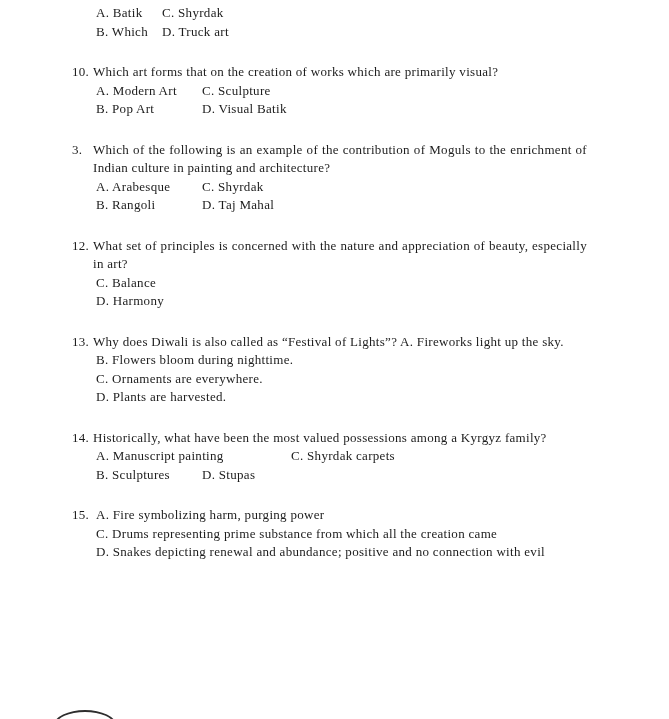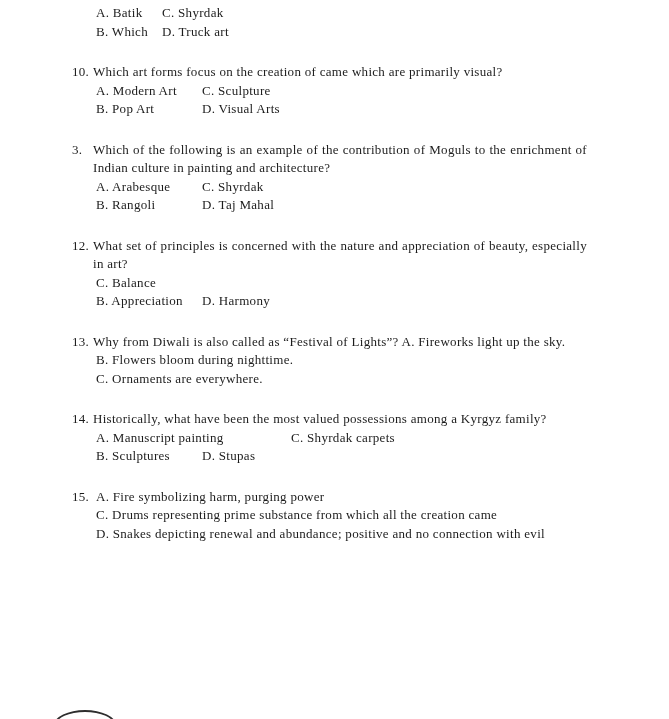--- a/index.html
+++ b/index.html
@@ -68,29 +68,29 @@
             <span class="c2">C. Shyrdak</span>
           </div>
           <div class="opt-row">
             <span class="c1 narrow">B. Which</span>
             <span class="c2">D. Truck art</span>
           </div>
         </div>
       </div>
       <div class="q">
         <span class="q-num">10.</span>
-        <div class="q-text">Which art forms focus on the creation of came which are primarily visual?</div>
+        <div class="q-text">Which art forms that on the creation of works which are primarily visual?</div>
         <div class="opt-rows">
           <div class="opt-row">
             <span class="c1">A. Modern Art</span>
             <span class="c2">C. Sculpture</span>
           </div>
           <div class="opt-row">
             <span class="c1">B. Pop Art</span>
-            <span class="c2">D. Visual Arts</span>
+            <span class="c2">D. Visual Batik</span>
           </div>
         </div>
       </div>
       <div class="q">
         <span class="q-num">3.</span>
         <div class="q-text">Which of the following is an example of the contribution of Moguls to the enrichment of Indian culture in painting and architecture?</div>
         <div class="opt-rows">
           <div class="opt-row">
             <span class="c1">A. Arabesque</span>
             <span class="c2">C. Shyrdak</span>
@@ -102,31 +102,31 @@
         </div>
       </div>
       <div class="q">
         <span class="q-num">12.</span>
         <div class="q-text">What set of principles is concerned with the nature and appreciation of beauty, especially in art?</div>
         <div class="opt-rows">
           <div class="opt-row">
             <span class="c2">C. Balance</span>
           </div>
           <div class="opt-row">
-            <span class="c1">B. Appreciation</span>
             <span class="c2">D. Harmony</span>
           </div>
         </div>
       </div>
       <div class="q">
         <span class="q-num">13.</span>
-        <div class="q-text">Why from Diwali is also called as “Festival of Lights”? A. Fireworks light up the sky.</div>
+        <div class="q-text">Why does Diwali is also called as “Festival of Lights”? A. Fireworks light up the sky.</div>
         <div class="opt-rows">
           <div class="opt-single">B. Flowers bloom during nighttime.</div>
           <div class="opt-single">C. Ornaments are everywhere.</div>
+          <div class="opt-single">D. Plants are harvested.</div>
         </div>
       </div>
       <div class="q">
         <span class="q-num">14.</span>
         <div class="q-text">Historically, what have been the most valued possessions among a Kyrgyz family?</div>
         <div class="opt-rows">
           <div class="opt-row">
             <span class="c1 wide">A. Manuscript painting</span>
             <span class="c2">C. Shyrdak carpets</span>
           </div>

